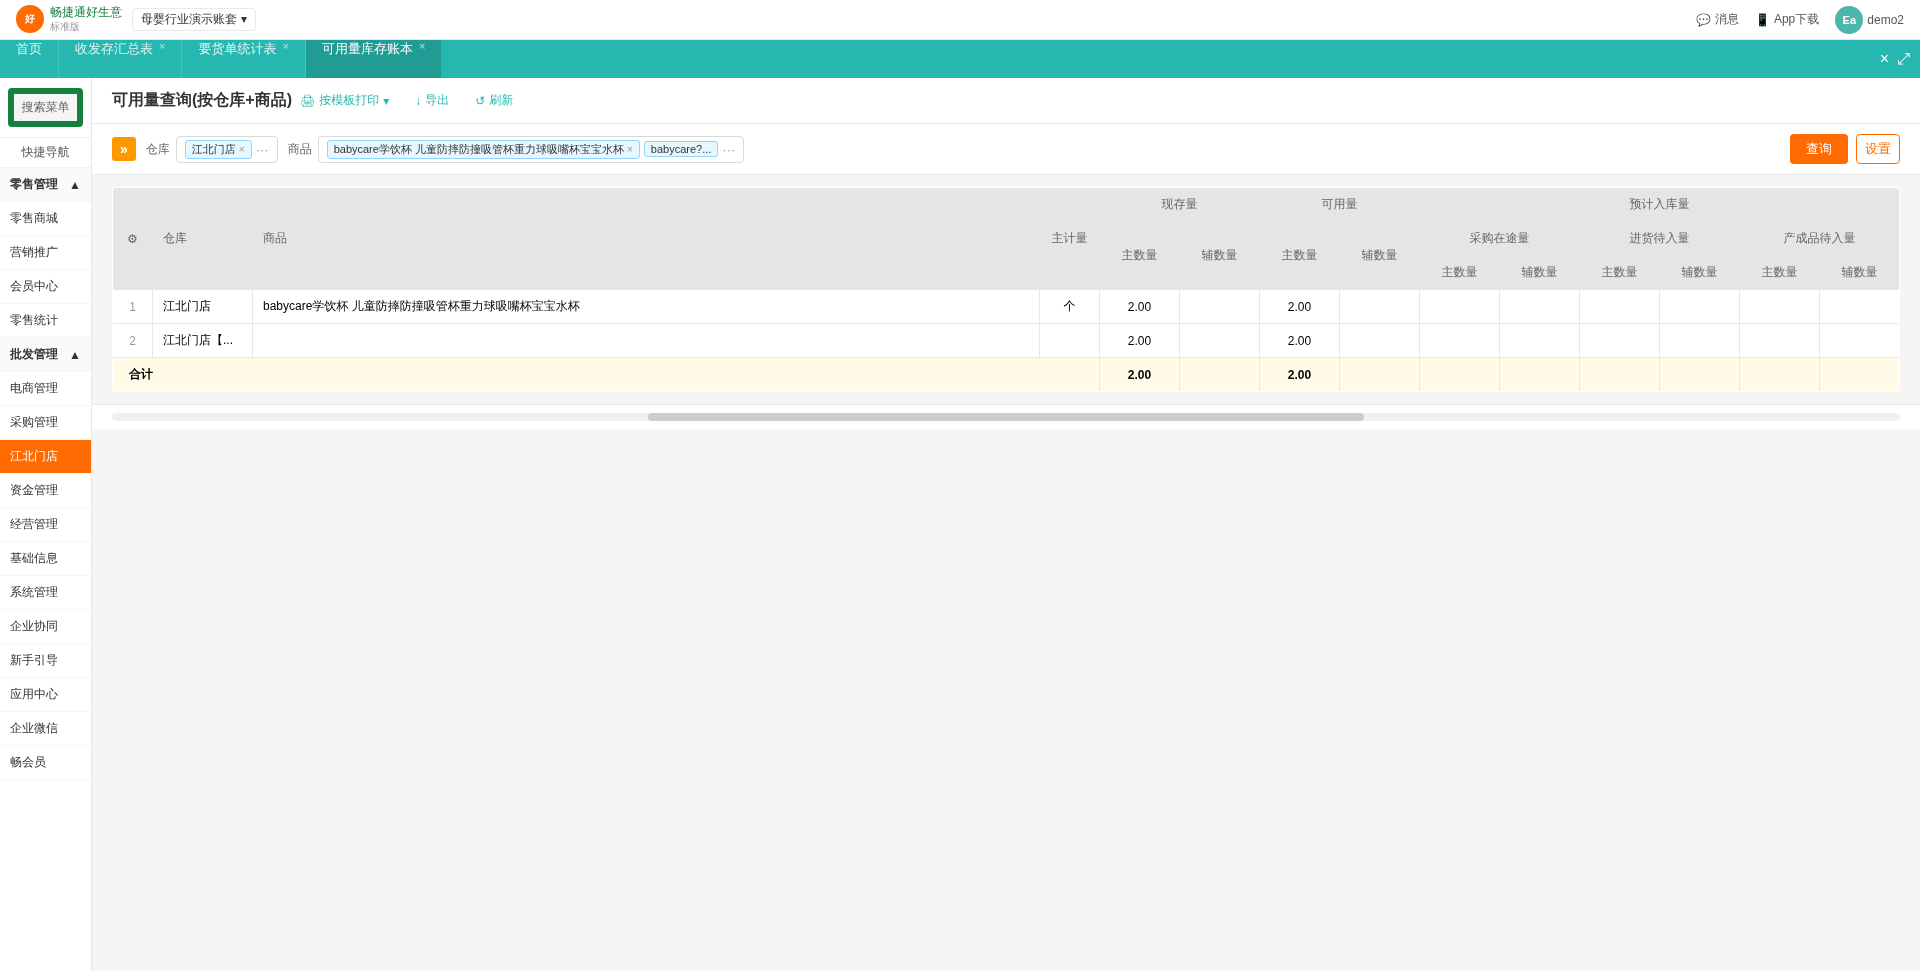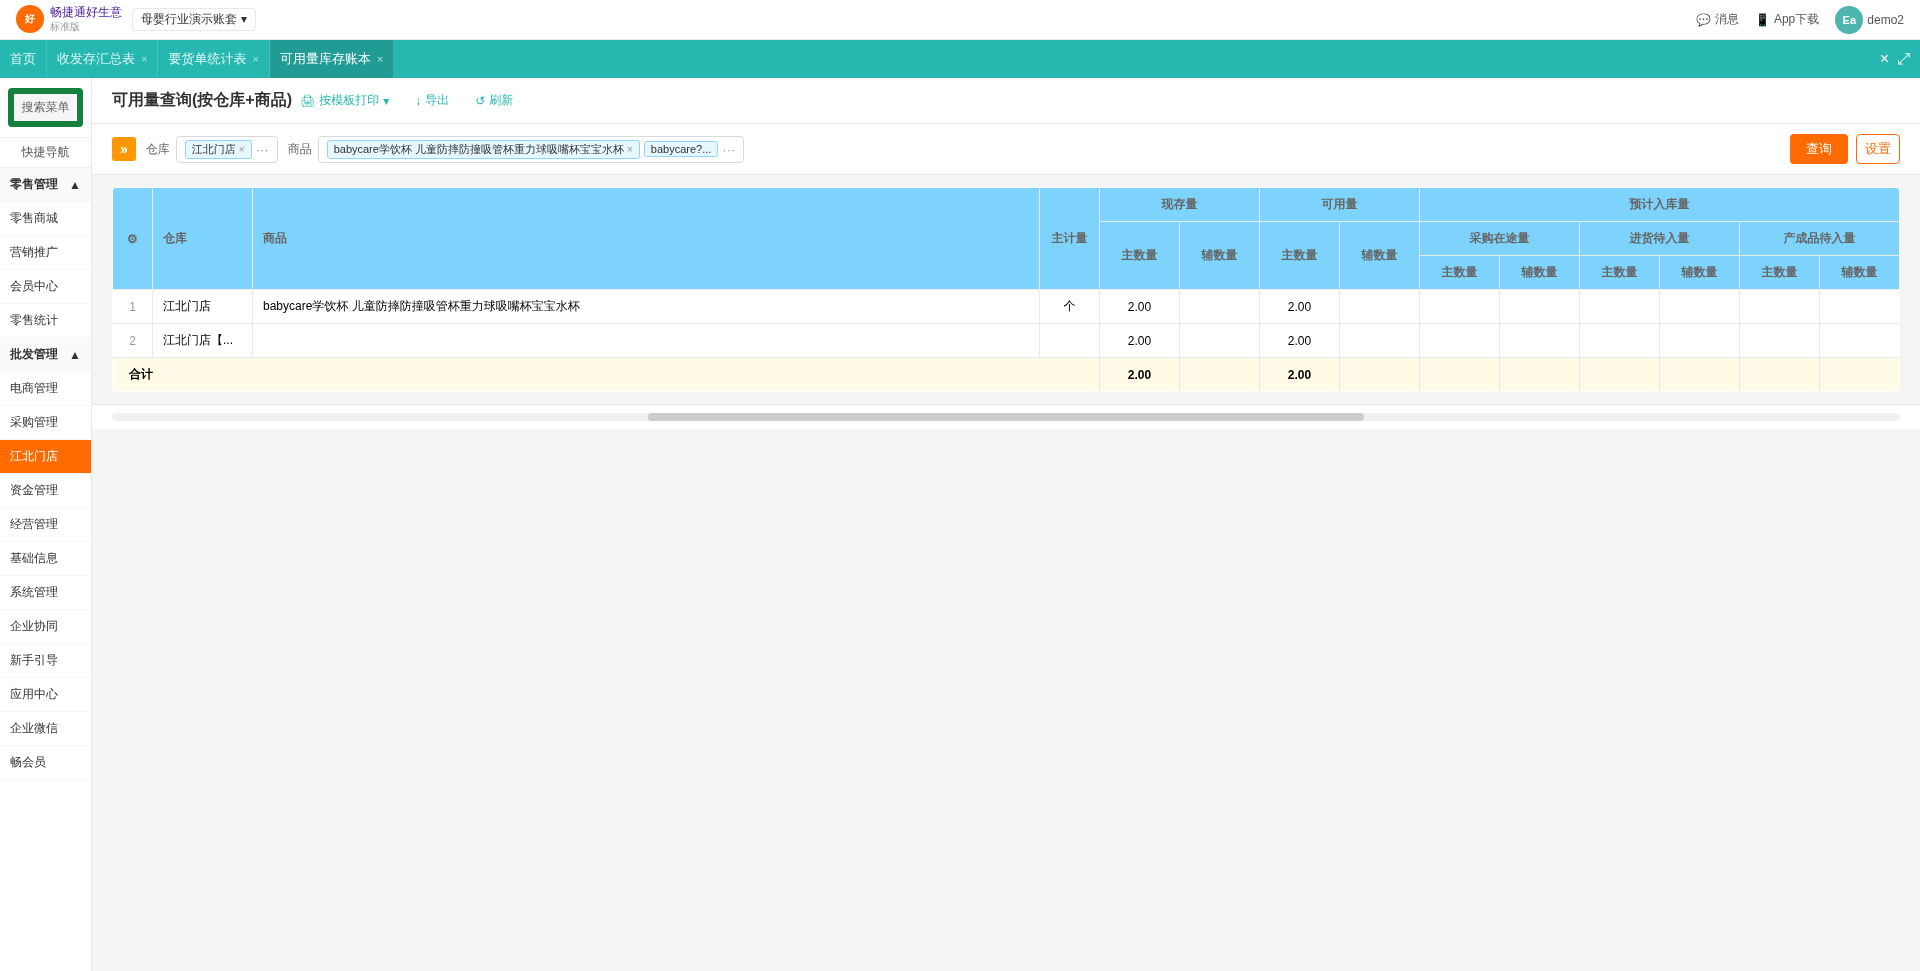--- a/index.html
+++ b/index.html
@@ -37,21 +37,21 @@
       color: white;
       font-size: 10px;
       font-weight: bold;
     }
     .logo-text-area {
       display: flex;
       flex-direction: column;
     }
     .logo-title {
       font-size: 12px;
-      color: #4c1d95;
+      color: #15803d;
       line-height: 1.2;
     }
     .logo-subtitle {
       font-size: 10px;
       color: #999;
     }
     .industry-selector {
       display: flex;
       align-items: center;
       gap: 4px;
@@ -92,22 +92,21 @@
     
     .nav-tabs {
       background: #26b8b0;
       height: 38px;
       display: flex;
       align-items: stretch;
       flex-shrink: 0;
     }
     .nav-tab {
       display: flex;
-      align-items: center;
-      padding: 0 10px;
+      padding: 0 16px;
       font-size: 13px;
       color: rgba(255,255,255,0.85);
       cursor: pointer;
       gap: 6px;
       border-right: 1px solid rgba(255,255,255,0.15);
       white-space: nowrap;
     }
     .nav-tab.active {
       background: rgba(0,0,0,0.15);
       color: #fff;
@@ -321,23 +320,23 @@
       border-radius: 4px;
       overflow: hidden;
     }
     .data-table th, .data-table td {
       border: 1px solid #e8e8e8;
       padding: 8px 10px;
       text-align: center;
       font-size: 12px;
     }
     .data-table th {
-      background: #7dd3fc;
+      background: #e5e5e5;
       color: #666;
-      font-weight: bold;
+      font-weight: normal;
     }
     .data-table .row-num {
       color: #999;
       width: 40px;
     }
     .data-table .col-warehouse {
       text-align: left;
       width: 100px;
     }
     .data-table .col-product {

